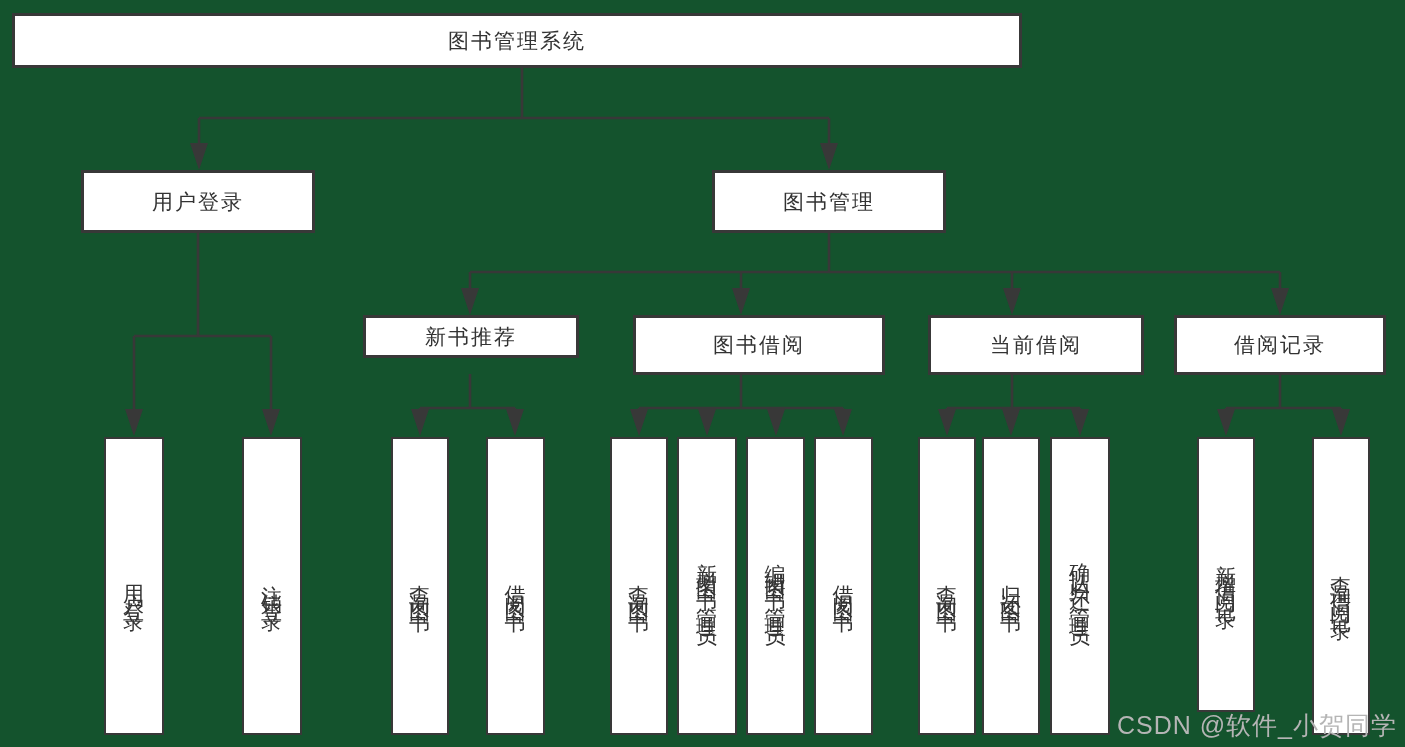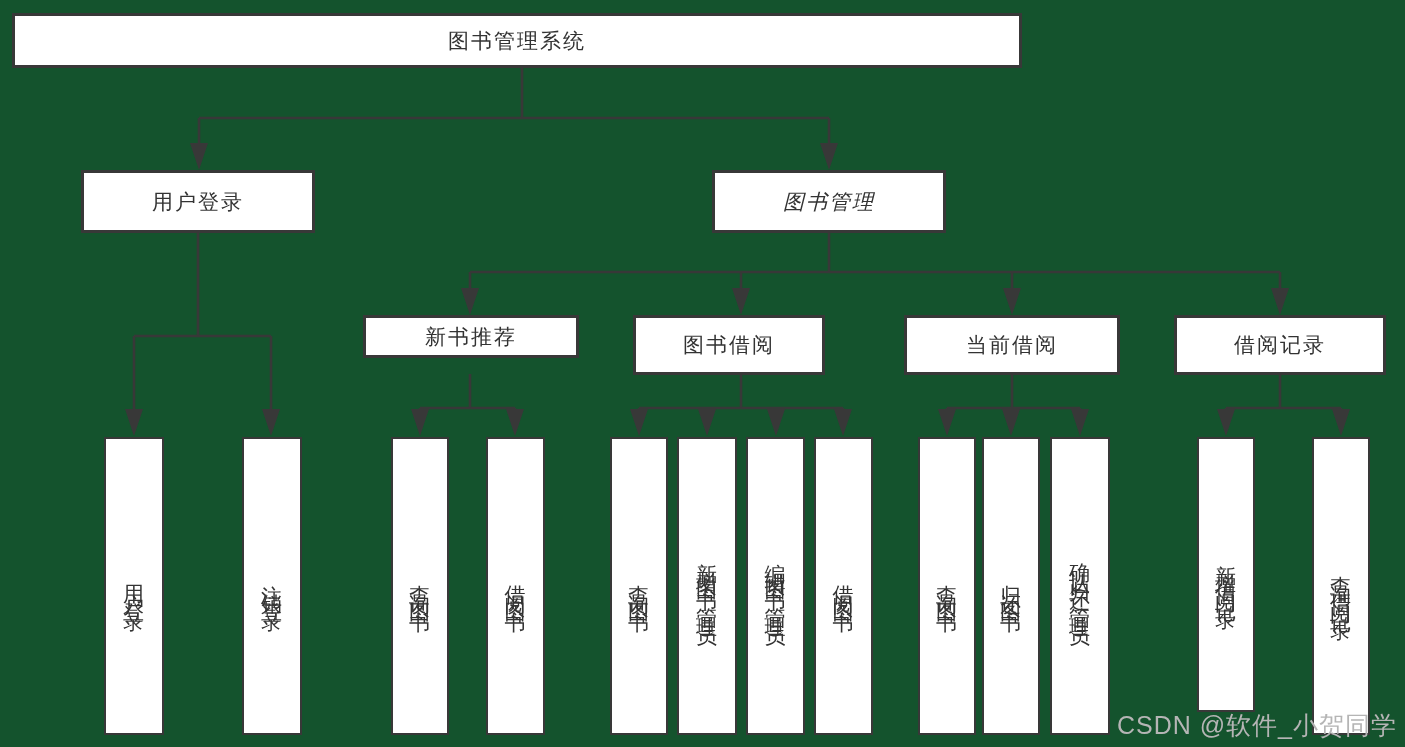--- a/index.html
+++ b/index.html
@@ -110,31 +110,31 @@
     </g>
   </svg>
 
   <div class="box h" style="left:12px; top:13px; width:1010px; height:55px;">
     <span>图书管理系统</span>
   </div>
 
   <div class="box h" style="left:81px; top:170px; width:234px; height:63px;">
     <span>用户登录</span>
   </div>
-  <div class="box h" style="left:712px; top:170px; width:234px; height:63px;font-style:italic;">
+  <div class="box h" style="left:712px; top:170px; width:234px; height:63px;">
     <span>图书管理</span>
   </div>
 
   <div class="box h" style="left:363px; top:315px; width:216px; height:43px;">
     <span>新书推荐</span>
   </div>
-  <div class="box h" style="left:633px; top:315px; width:192px; height:60px;">
+  <div class="box h" style="left:633px; top:315px; width:252px; height:60px;">
     <span>图书借阅</span>
   </div>
-  <div class="box h" style="left:904px; top:315px; width:216px; height:60px;">
+  <div class="box h" style="left:928px; top:315px; width:216px; height:60px;">
     <span>当前借阅</span>
   </div>
   <div class="box h" style="left:1174px; top:315px; width:212px; height:60px;">
     <span>借阅记录</span>
   </div>
 
   <div class="box v" style="left:104px; top:437px; width:60px; height:298px;">
     <span class="vtext">用户登录</span>
   </div>
   <div class="box v" style="left:242px; top:437px; width:60px; height:298px;">

